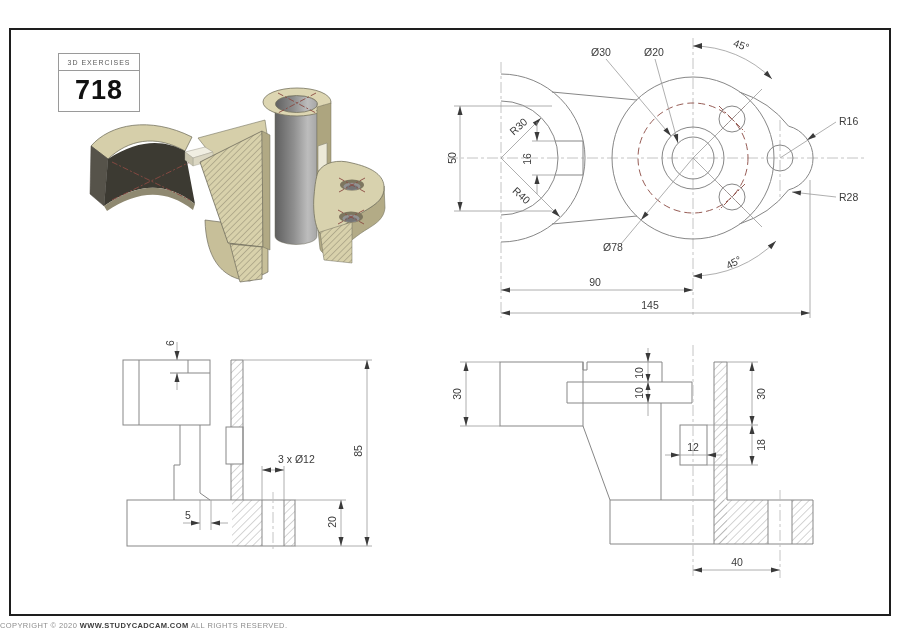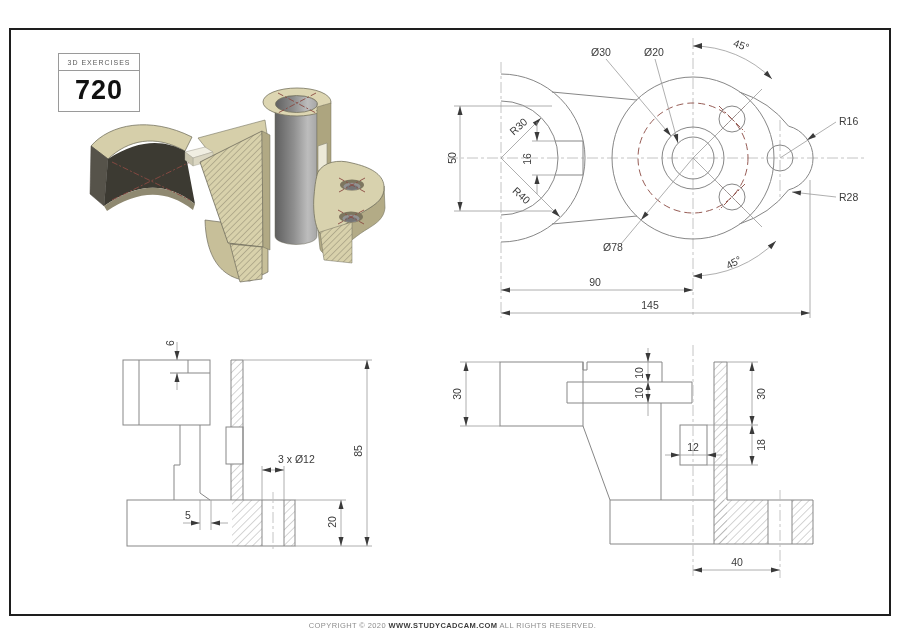--- a/index.html
+++ b/index.html
@@ -6,42 +6,42 @@
   .page{position:relative;width:905px;height:640px;background:#fff;overflow:hidden;
         font-family:"Liberation Sans", sans-serif;}
   .frame{position:absolute;left:9px;top:28px;width:882px;height:588px;
          border:2px solid #1e1e1e;box-sizing:border-box;}
   .exbox{position:absolute;left:58px;top:53px;width:82px;background:#fff;
          border:1px solid #9a9a9a;box-sizing:border-box;text-align:center;}
   .exbox .exhead{border-bottom:1px solid #9a9a9a;font-size:7px;letter-spacing:1px;
          color:#5a5a5a;padding:5px 0 4px 0;}
   .exbox .exnum{font-size:27px;font-weight:bold;color:#111;padding:4px 0 5px 0;
          letter-spacing:1px;}
-  .footer{position:absolute;left:0;top:621px;width:100%;text-align:center;
+  .footer{position:absolute;left:0;top:621px;width:100%;text-align:left;
           font-size:7.5px;color:#8d8d8d;letter-spacing:.4px;}
   .footer b{color:#3c3c3c;}
   svg{position:absolute;overflow:visible;}
   svg text{font-family:"Liberation Sans", sans-serif;font-size:10.5px;fill:#3b3b3b;}
   .ol{stroke:#878787;stroke-width:1;fill:none;}
   .dl{stroke:#9b9b9b;stroke-width:.8;fill:none;}
   .cl{stroke:#bdbdbd;stroke-width:.9;fill:none;stroke-dasharray:11 3 3 3;}
   .bc{stroke:#8a4a42;stroke-width:.9;fill:none;stroke-dasharray:7 4;}
   .rx{stroke:#8a4a42;stroke-width:.9;fill:none;stroke-dasharray:6 2 2 2;}
   .ar{fill:#3a3a3a;stroke:none;}
 </style>
 </head>
 <body>
 
 <div class="page">
 
   <div class="frame"></div>
 
   <div class="exbox">
     <div class="exhead">3D EXERCISES</div>
-    <div class="exnum">720</div>
+    <div class="exnum">718</div>
   </div>
 
   <svg style="left:80px;top:60px" width="330" height="260" viewBox="0 0 330 260">
     <defs>
       <linearGradient id="boreG" x1="0" y1="0" x2="1" y2="0">
         <stop offset="0" stop-color="#5f5f5f"></stop>
           <stop offset=".45" stop-color="#8f8f8f"></stop>
         <stop offset=".78" stop-color="#bdbdbd"></stop>
           <stop offset="1" stop-color="#a6a6a6"></stop>
       </linearGradient>

